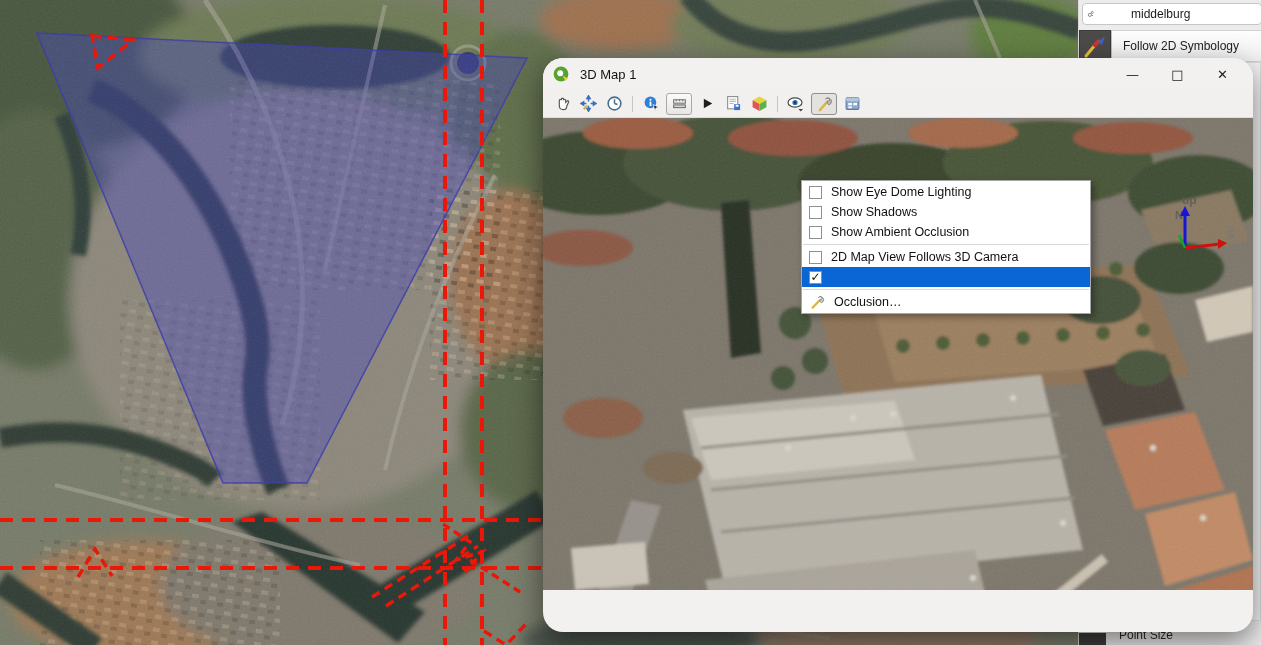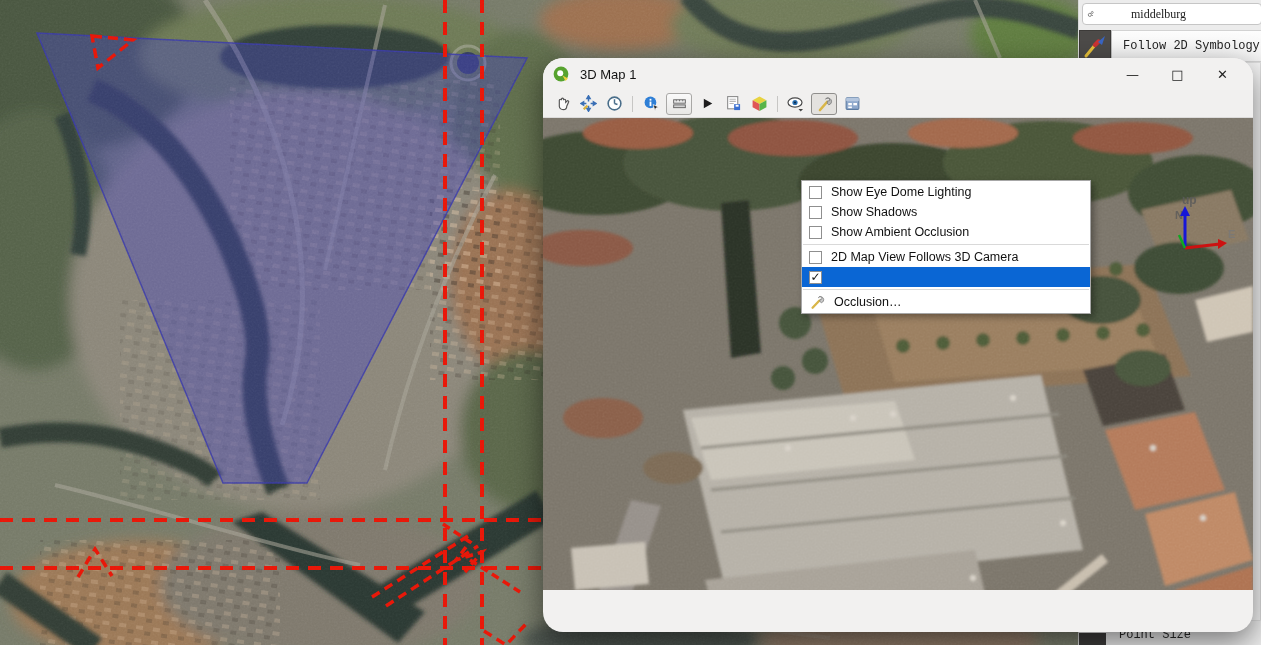--- a/index.html
+++ b/index.html
@@ -11,30 +11,30 @@
   #map2d { position:absolute; left:0; top:0; width:1078px; height:645px; overflow:hidden; }
   #map2d svg { display:block; }
 
   
   #right-panel { position:absolute; left:1078px; top:0; width:183px; height:645px;
     background:#ececec; border-left:1px solid #d9d9d9; }
   .search-box { position:absolute; left:3px; top:3px; width:180px; height:22px;
     background:#ffffff; border:1px solid #c6c6c6; border-radius:4px;
     display:flex; align-items:center; padding-left:4px; gap:5px; }
   .search-box input { border:none; outline:none; font-size:12px; color:#1b1b1b;
-    font-family:Liberation Serif, serif; width:130px; background:transparent;margin-left:32px; }
-  .style-row { position:absolute; left:0; top:30px; width:183px; height:32px; display:flex;font-family:Liberation Mono, monospace; }
+    font-family:Liberation Sans, sans-serif; width:130px; background:transparent;margin-left:32px; }
+  .style-row { position:absolute; left:0; top:30px; width:183px; height:32px; display:flex; }
   .dark-btn { width:32px; height:32px; background:#4d4b49; border:1px solid #3c3a38;
     display:flex; align-items:center; justify-content:center; }
   .combo { flex:1; background:linear-gradient(#fdfdfd,#f2f2f2); border:1px solid #d2d2d2;
     border-left:1px solid #bdbdbd; display:flex; align-items:center; padding-left:11px;
     font-size:12px; color:#222; }
   .panel-frame { position:absolute; left:34px; top:62px; right:0; bottom:24px;
     background:#f4f4f4; border:1px solid #dddddd; border-radius:6px 0 0 0; }
-  .point-size-row { position:absolute; left:0; top:627px; width:183px; height:18px;font-family:Liberation Mono, monospace; }
+  .point-size-row { position:absolute; left:0; top:627px; width:183px; height:18px; }
   .point-swatch { position:absolute; left:0; top:6px; width:27px; height:12px; background:#3d3c3b; }
   .point-size-label { position:absolute; left:40px; top:1px; font-size:12px; color:#2a2a2a; }
 
   
   #win3d { position:absolute; left:543px; top:58px; width:710px; height:574px;
     border-radius:20px; overflow:hidden; box-shadow:0 10px 30px rgba(0,0,0,.5);
     background:#f2f1f0; }
   .titlebar { position:relative; height:32px; background:#f2f1f0; display:flex;
     align-items:center; padding-left:9px; gap:9px; }
   .titlebar .title { font-size:13px; color:#131313; }

